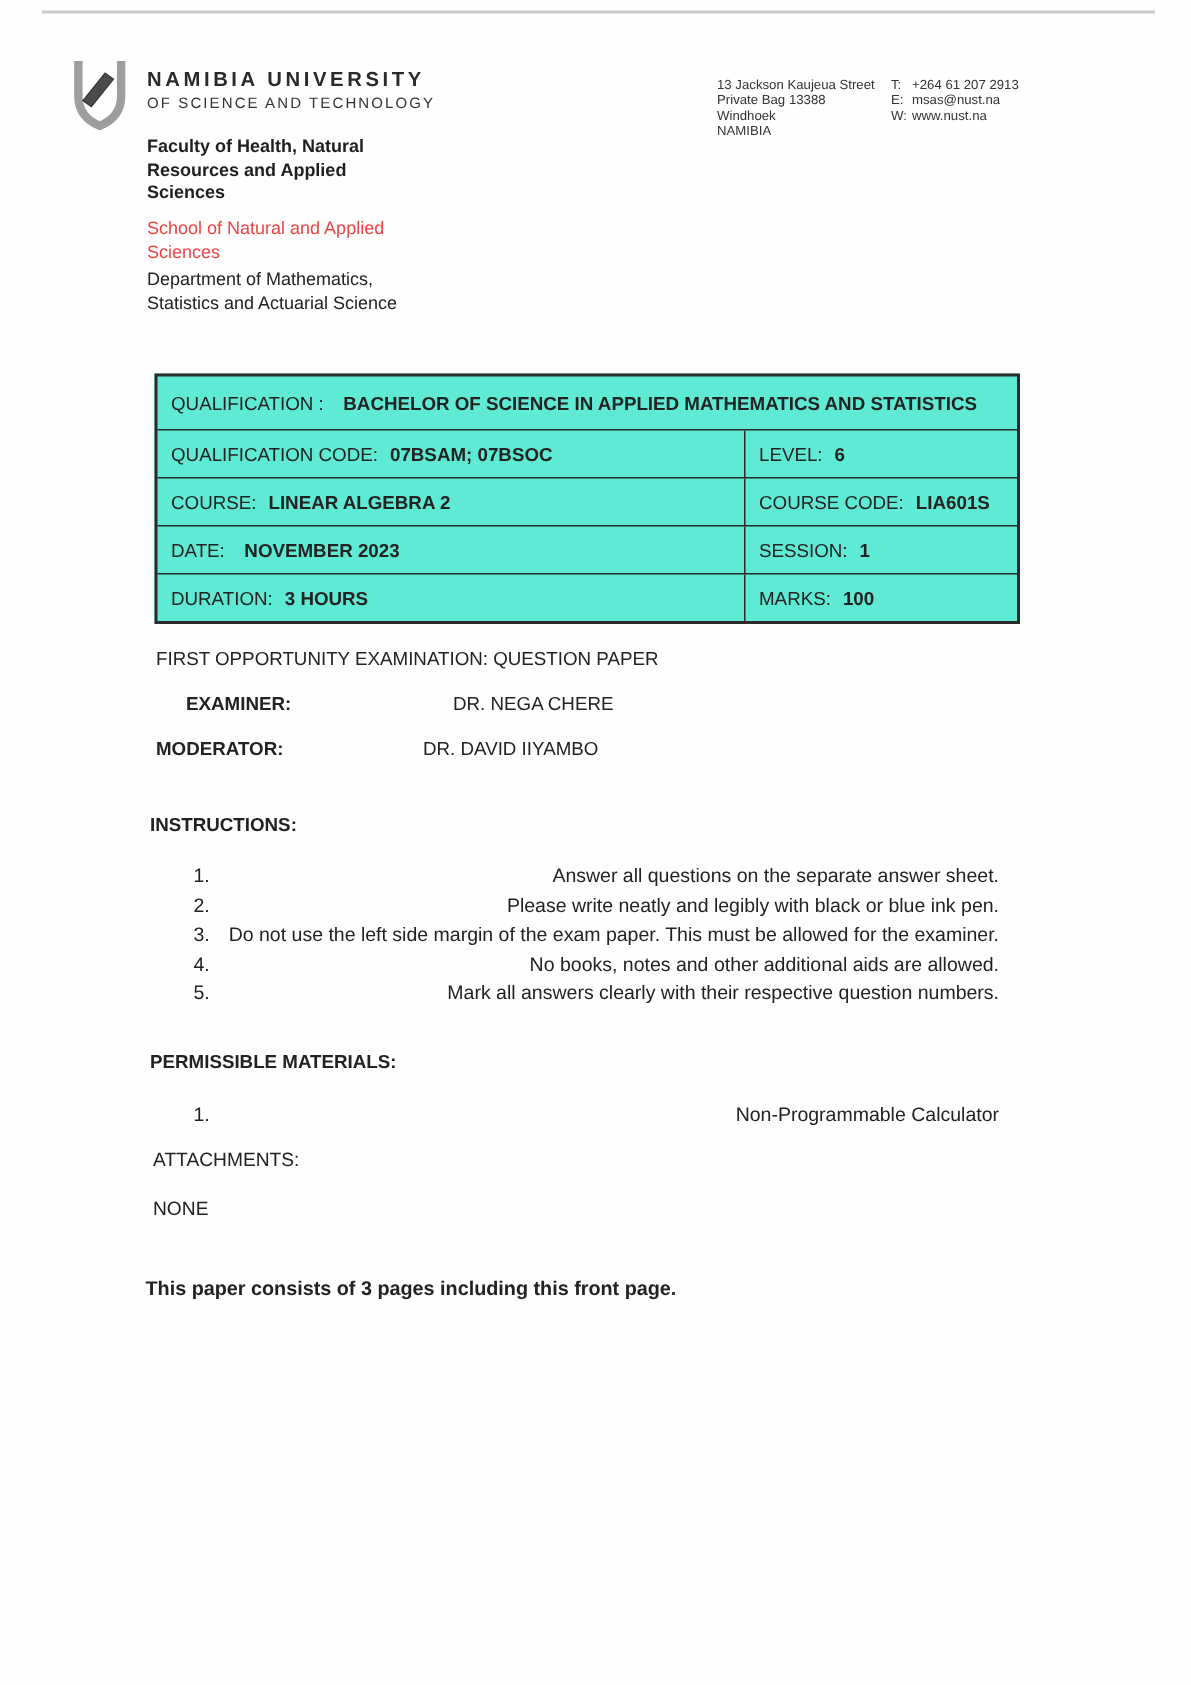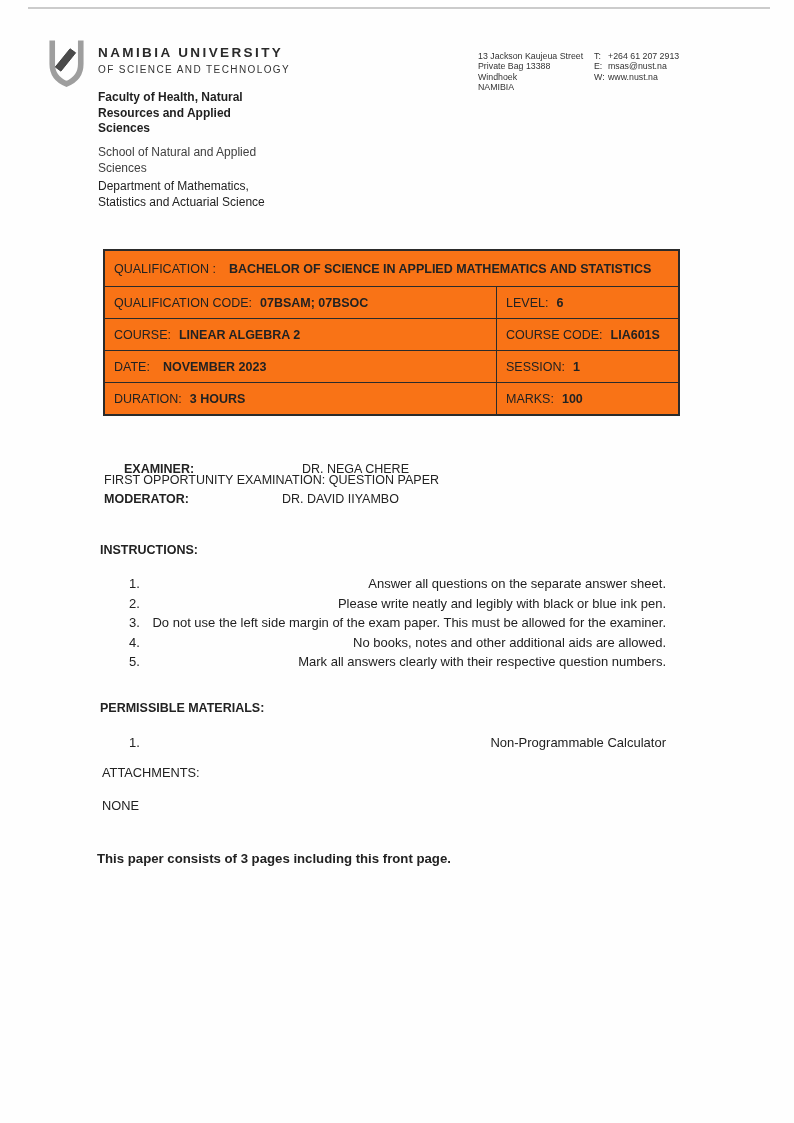--- a/index.html
+++ b/index.html
@@ -19,43 +19,43 @@
 
   
   .logo { position:absolute; left:39px; top:35px; width:55px; height:56px; }
   .brand-name { position:absolute; left:98px; top:45px; font-size:13.5px; font-weight:bold;
     letter-spacing:2.4px; color:#2a2a2a; white-space:nowrap; }
   .brand-sub { position:absolute; left:98px; top:64px; font-size:10px; font-weight:400;
     letter-spacing:1.4px; color:#333; white-space:nowrap; }
   .faculty { position:absolute; left:98px; top:90px; width:172px; font-size:12px;
     font-weight:bold; line-height:15.5px; color:#1f1f1f; }
   .school { position:absolute; left:98px; top:145px; width:178px; font-size:12px;
-    line-height:15.5px; color:#404040; }
+    line-height:15.5px; color:#ef4444; }
   .department { position:absolute; left:98px; top:179px; width:192px; font-size:12px;
     line-height:15.5px; color:#222; }
 
   .addr { position:absolute; left:478px; top:51px; font-size:8.8px; line-height:10.4px; color:#333; }
   .tew  { position:absolute; left:594px; top:51px; font-size:8.8px; line-height:10.4px; color:#333; }
   .tew .row { white-space:nowrap; }
   .tew .lbl { display:inline-block; width:14px; }
 
   
   .itable { position:absolute; left:103px; top:249px; width:577px;
-    border:2px solid #2b2b2b; background:#f97316; }
+    border:2px solid #2b2b2b; background:#5eead4; }
   .itable .trow { display:flex; border-top:1.5px solid #2b2b2b; height:32px; }
   .itable .trow:first-child { border-top:none; height:35px; }
   .itable .cell { display:flex; align-items:center; padding-left:9px; font-size:12.5px;
     white-space:nowrap; overflow:hidden; }
   .itable .c1 { flex:0 0 391px;text-align:right; }
   .itable .c2 { flex:1 1 auto; border-left:1.5px solid #2b2b2b; }
   .itable .cfull { flex:1 1 auto; }
   .itable .val { font-weight:bold; margin-left:8px; }
   .itable .val-wide { font-weight:bold; margin-left:13px; }
 
-  .examline { position:absolute; left:104px; top:432px; font-size:12.5px; color:#222;margin-top:41px; }
+  .examline { position:absolute; left:104px; top:432px; font-size:12.5px; color:#222; }
   .person-row { position:absolute; left:104px; width:500px; font-size:12.5px; }
   .person-row .plabel { font-weight:bold; }
   .person-row .pname { position:absolute; left:178px; top:0; font-weight:400; }
   .examiner-row { top:462px;margin-left:20px; }
   .moderator-row { top:492px; }
 
   .instr-head { position:absolute; left:100px; top:543px; font-size:12.5px; font-weight:bold; }
   .num-list { position:absolute; left:129px; width:537px; font-size:13px; line-height:19.5px; }
   .instr-list { top:574px; }
   .perm-list { top:733px; }

